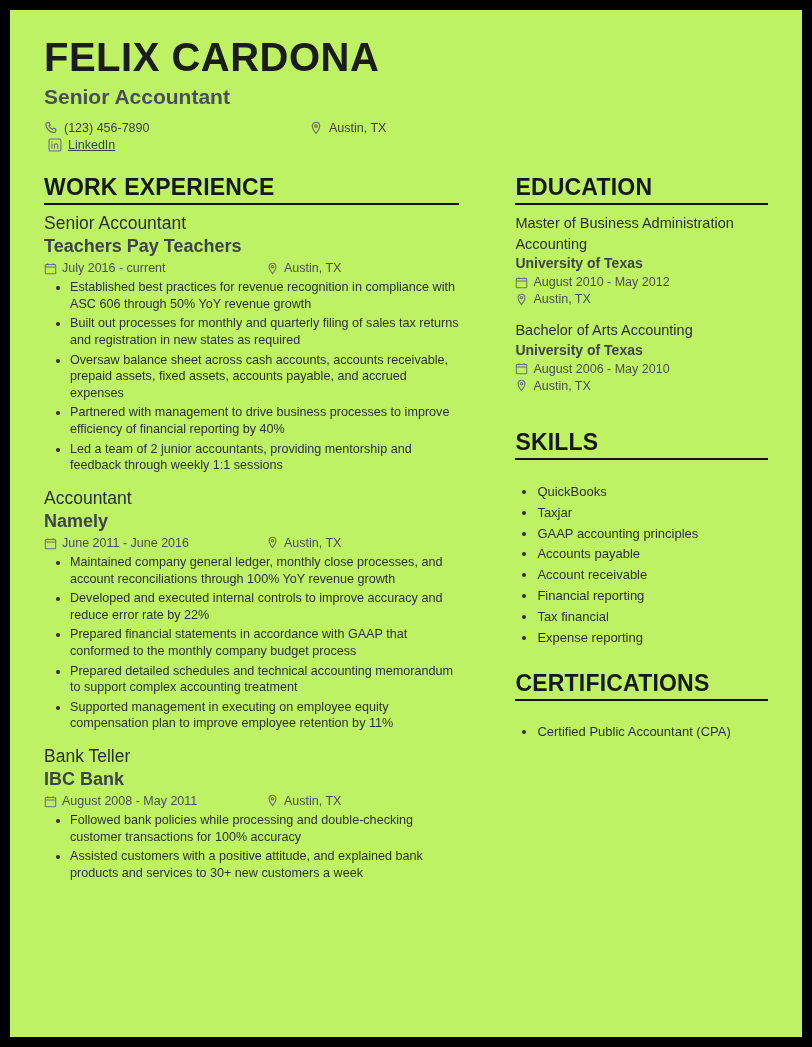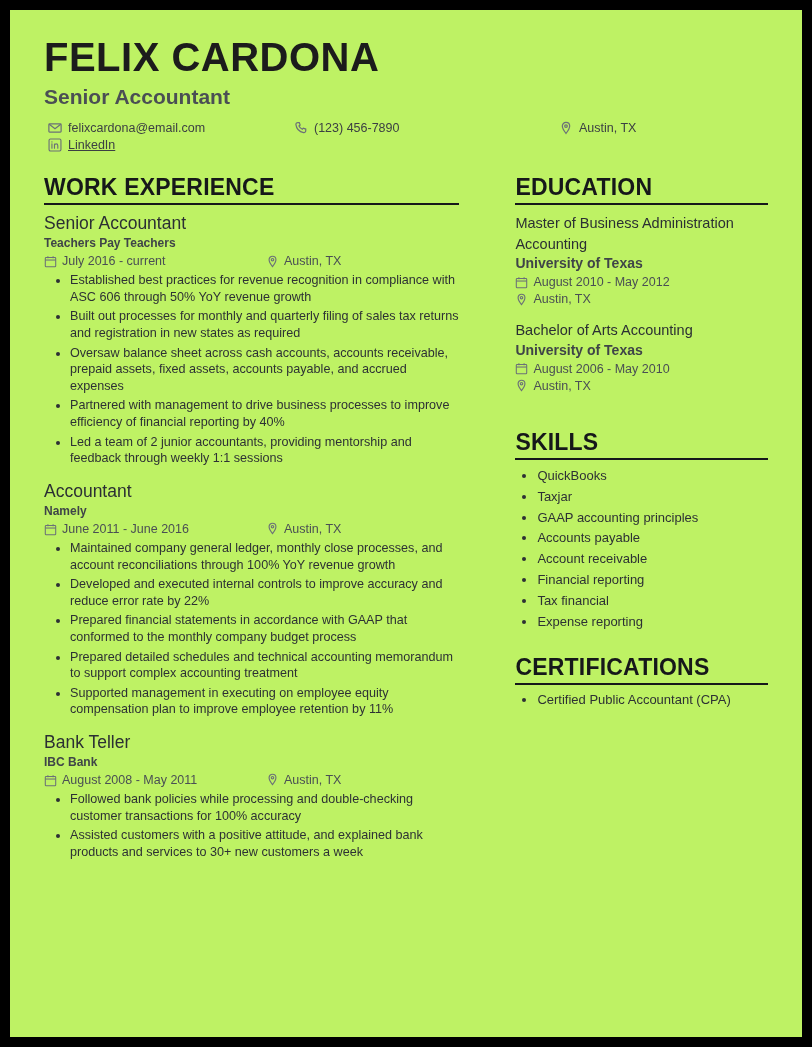--- a/index.html
+++ b/index.html
@@ -73,33 +73,33 @@
   }
   .sec-head {
     font-size: 23px;
     font-weight: bold;
     color: #16181a;
     letter-spacing: 0.2px;
     padding-bottom: 2px;
     border-bottom: 2.5px solid #16181a;
     margin: 0 0 8px 0;
   }
-  .sec-head.tight { margin-bottom: 6px; }
+  .sec-head.tight { margin-bottom: 22px; }
   .sec-spacer { height: 22px; }
 
   
   .job { margin-bottom: 14px; }
   .job-title {
     font-size: 17.5px;
     color: #2b2f33;
     margin: 0 0 2px 0;
     font-weight: normal;
   }
   .job-company {
-    font-size: 12px;
+    font-size: 18px;
     font-weight: bold;
     color: #3f4448;
     margin: 0 0 4px 0;
   }
   .meta-row {
     display: flex;
     align-items: center;
     font-size: 12.5px;
     color: #4a4f54;
     margin-bottom: 4px;
@@ -165,29 +165,20 @@
 <body>
 
 <div class="page">
   <div class="inner">
 
     <div>
       <h1 class="name">FELIX CARDONA</h1>
       <div class="title">Senior Accountant</div>
 
       <div class="contact-row">
-        <div class="contact-item c-email">
-          <span class="ico">
-            <svg width="14" height="14" viewBox="0 0 16 16" fill="none" stroke="#6b7177" stroke-width="1.4">
-              <rect x="1" y="3.2" width="14" height="9.6" rx="1"></rect>
-              <path d="M1.4 3.8 L8 8.8 L14.6 3.8"></path>
-            </svg>
-          </span>
-          <span class="lbl">felixcardona@email.com</span>
-        </div>
 
         <div class="contact-item c-phone">
           <span class="ico">
             <svg width="14" height="14" viewBox="0 0 16 16" fill="none" stroke="#6b7177" stroke-width="1.4" stroke-linecap="round">
               <path d="M4.4 1.8 L6 1.8 L7 4.6 L5.7 5.7 C6.4 7.2 8 8.8 9.5 9.5 L10.6 8.2 L13.4 9.2 L13.4 11 C13.4 12.4 12.4 13.4 11 13.2 C6.4 12.4 2.8 8.8 2.2 4.2 C2 2.8 3 1.8 4.4 1.8 Z"></path>
             </svg>
           </span>
           <span class="lbl">(123) 456-7890</span>
         </div>
 

